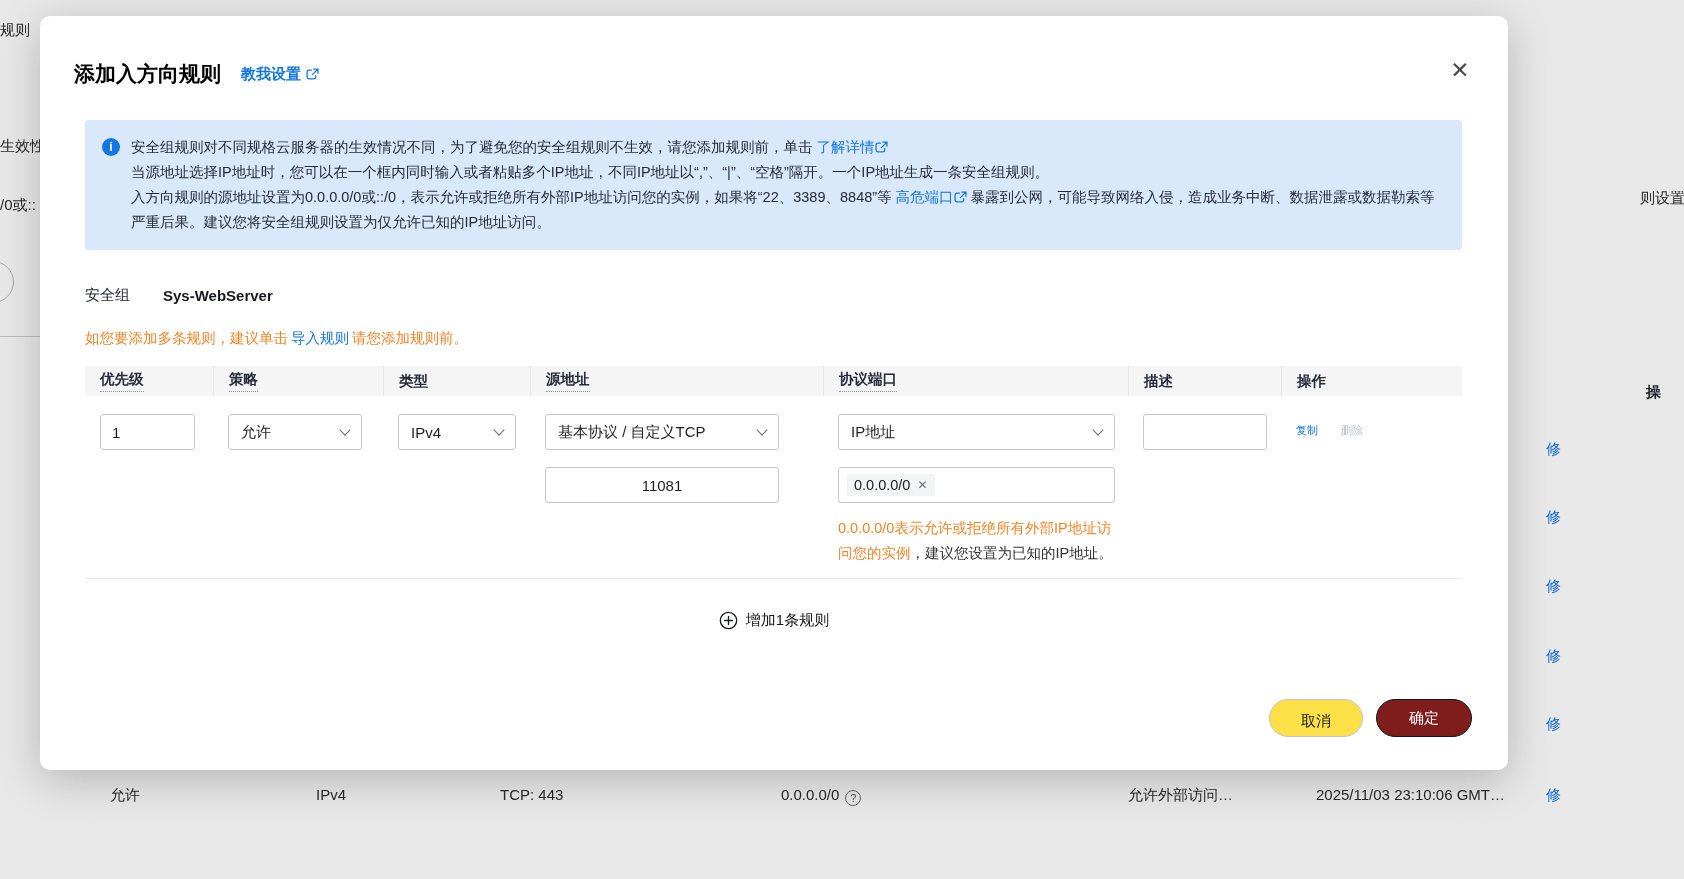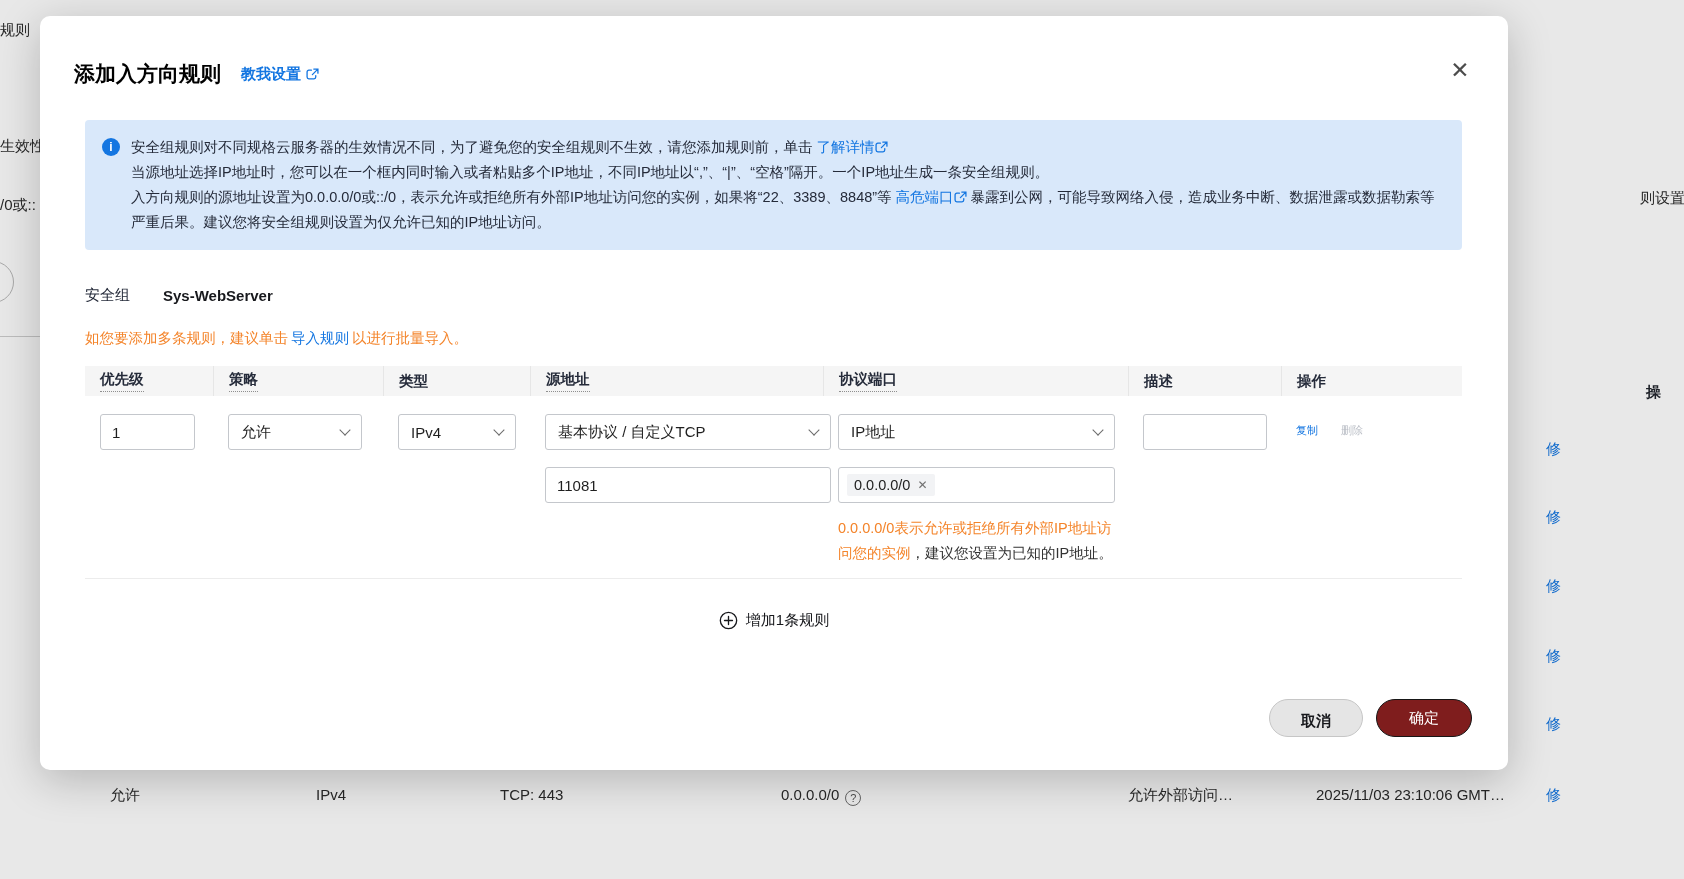--- a/index.html
+++ b/index.html
@@ -49,41 +49,41 @@
   .th-help { border-bottom:1px dotted #8f8f8f; padding-bottom:2px; cursor:help; }
   .trow { padding:18px 0 12px; }
   .td { padding-left:15px; padding-right:12px; }
 
   .input, .select, .chipbox { height:36px; border:1px solid #c4c7cc; border-radius:3px; background:#fff; font-size:15px; color:#1f1f1f; }
   .input { padding:0 11px; width:100%; outline:none; }
   .select { display:flex; align-items:center; justify-content:space-between; padding:0 12px; cursor:pointer; }
   .chev { display:inline-block; width:8px; height:8px; border-right:1.6px solid #6b6b6b; border-bottom:1.6px solid #6b6b6b;
           transform:rotate(45deg); margin-top:-4px; }
   .w-priority { width:95px; } .w-policy { width:134px; } .w-type { width:118px; }
-  .w-protocol { width:286px; } .w-source { width:277px; } .w-desc { width:124px; }
+  .w-protocol { width:234px;text-align:center; } .w-source { width:277px; } .w-desc { width:124px; }
   .stack-gap { margin-top:17px; }
 
   .chipbox { width:277px; display:flex; align-items:center; padding:0 8px; }
   .chip { display:inline-flex; align-items:center; gap:7px; background:#f2f3f5; border-radius:2px; padding:3px 7px; font-size:14.5px; color:#222; }
   .chip-x { font-size:12px; color:#6f6f6f; cursor:pointer; line-height:1; }
 
   .src-warning { width:277px; margin-top:13px; font-size:14.5px; line-height:25px; }
   .warn-orange { color:#f4842a; }
   .warn-dark { color:#333; }
 
   .op-cell { display:flex; align-items:flex-start; padding-top:9px; }
   .op-link { font-size:11px; color:#1476e1; cursor:pointer; text-decoration:none; }
   .op-link.disabled { color:#b9bdc5; margin-left:23px; cursor:default; }
 
   .add-row { display:flex; justify-content:center; margin-top:32px; }
   .add-btn { display:inline-flex; align-items:flex-end; gap:8px; font-size:15px; color:#17181c; background:none; border:none; cursor:pointer; }
 
   .footer { position:absolute; right:36px; bottom:33px; display:flex; gap:13px; }
   .btn { height:38px; border-radius:19px; font-size:15px; cursor:pointer; }
-  .btn-cancel { background:#e5e5e5; border:1px solid #c6c6c6; color:#17181c; padding:12px 31px;font-weight:bold; }
+  .btn-cancel { background:#fde047; border:1px solid #c6c6c6; color:#17181c; padding:12px 31px; }
   .btn-confirm { background:#7f1d1d; border:1px solid #161616; color:#fff; padding:0 32px; }
 </style>
 </head>
 <body>
 
 <div class="screen">
 
   <div>
     <span class="bg-frag" style="left:0;top:21px;">规则</span>
     <span class="bg-frag" style="left:0;top:137px;">生效性</span>
@@ -149,21 +149,21 @@
         </p>
       </div>
     </div>
 
     <div class="sg-row">
       <span>安全组</span>
       <span class="sg-value">Sys-WebServer</span>
     </div>
 
     <div class="tip-row">
-      <span>如您要添加多条规则，建议单击</span><a class="inline-link">导入规则</a><span>以进行批量导入。</span>
+      <span>如您要添加多条规则，建议单击</span><a class="inline-link">导入规则</a><span>请您添加规则前。</span>
     </div>
 
     <div class="rule-table">
       <div class="thead">
         <div class="th">
             <span class="th-help">优先级</span>
           </div>
         <div class="th">
             <span class="th-help">策略</span>
           </div>

